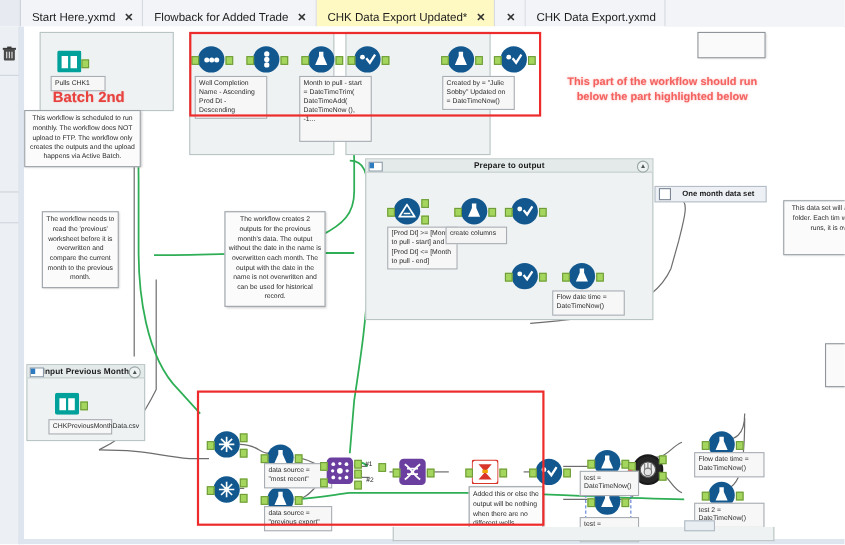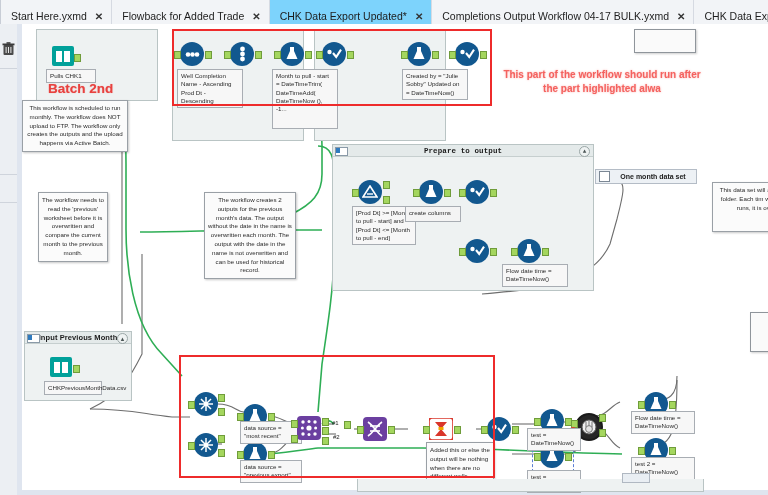--- a/index.html
+++ b/index.html
@@ -12,21 +12,21 @@
   }
   #app{position:relative;width:768px;height:495px;overflow:hidden;background:#fff;}
 
   
   .tabbar{position:absolute;left:0;top:0;width:768px;height:24px;background:#f2f4f7;
           border-bottom:1px solid #c8cdd6;display:flex;align-items:stretch;}
   .tabbar-left{width:18px;background:#e7eaf0;border-right:1px solid #c8cdd6;}
   .tab{display:flex;align-items:center;gap:8px;padding:4px 8px 0 10px;height:24px;
        font-size:10.5px;color:#1d1d1d;background:#f2f4f7;border-right:1px solid #d6dae2;
        white-space:nowrap;}
-  .tab.active{background:#7dd3fc;}
+  .tab.active{background:#fef9c3;}
   .tab .x{font-size:10px;font-weight:bold;color:#333;cursor:pointer;}
 
   
   .canvas{position:absolute;left:0;top:24px;width:768px;height:471px;background:#ffffff;
           overflow:hidden;}
   .leftrail{position:absolute;left:0;top:0;width:17px;height:471px;background:#eceff3;
             border-right:1px solid #cfd4dc;}
   .leftrail .trash{position:absolute;left:2px;top:18px;width:13px;height:14px;}
   .railsep{position:absolute;left:0;width:17px;height:1px;background:#cfd4dc;}
   .canvas-edge-l{position:absolute;left:17px;top:0;width:5px;height:471px;background:#dfe5ef;}
@@ -96,21 +96,20 @@
     </div>
     <div class="tab">
       <span>Flowback for Added Trade</span>
       <span class="x">✕</span>
     </div>
     <div class="tab active">
       <span>CHK Data Export Updated*</span>
       <span class="x">✕</span>
     </div>
     <div class="tab">
-      <span>Completions Output Workflow 04-17 BULK.yxmd</span>
       <span class="x">✕</span>
     </div>
     <div class="tab">
       <span>CHK Data Export.yxmd</span>
 
     </div>
   </div>
 
   <div class="canvas">
 
@@ -256,25 +255,25 @@
       </span>
       <span class="anchor" style="left:427px;top:27px;"></span>
       <span class="anchor" style="left:458px;top:27px;"></span>
 
       <div class="label" style="left:155px;top:45px;width:58px;">Well Completion Name - Ascending Prod Dt - Descending</div>
       <div class="label" style="left:250px;top:45px;width:58px;height:54px;overflow:hidden;">Month to pull - start = DateTimeTrim( DateTimeAdd( DateTimeNow (), -1...</div>
       <div class="label" style="left:380px;top:45px;width:58px;">Created by = "Julie Sobby" Updated on = DateTimeNow()</div>
 
       <div class="redbox" style="left:150px;top:5px;width:316px;height:73px;"></div>
 
-      <div class="redtext" style="left:480px;top:44px;width:200px;">This part of the workflow should run after the part highlighted alwa</div>
+      <div class="redtext" style="left:480px;top:44px;width:200px;">This part of the workflow should run below the part highlighted below</div>
 
       <div class="plainbox" style="left:612px;top:5px;width:60px;height:22px;"></div>
 
-      <div class="container" style="left:310px;top:120px;width:260px;height:145px;font-family:Liberation Mono, monospace;">
+      <div class="container" style="left:310px;top:120px;width:260px;height:145px;">
         <div class="container-hdr">
           <span class="cont-icon">
               <i></i>
             </span>
           <span class="container-title">Prepare to output</span>
           <span class="cont-collapse">▲</span>
         </div>
       </div>
 
       <span class="node" style="left:336px;top:156px;">

